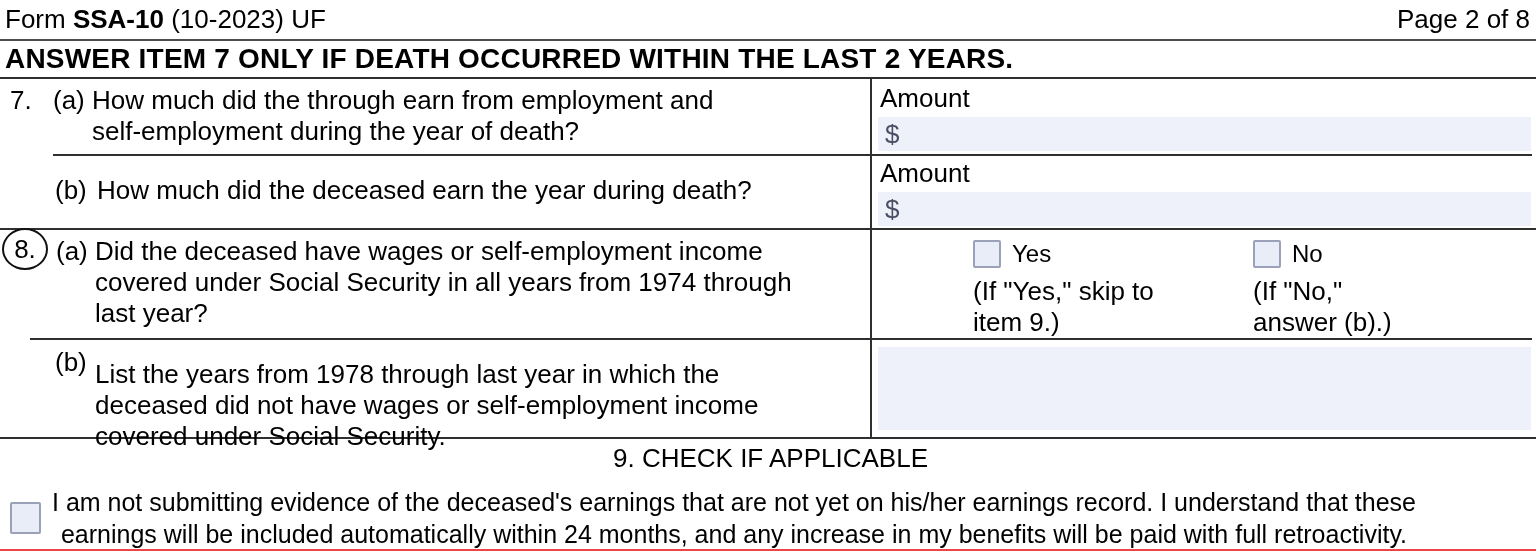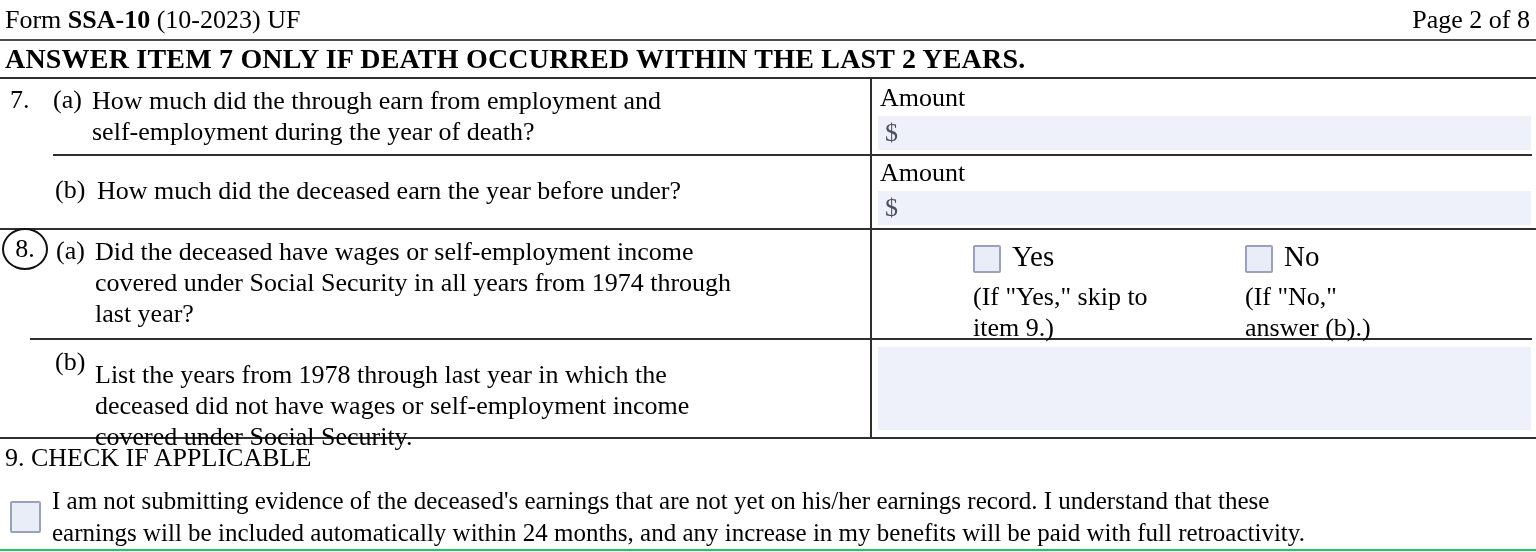--- a/index.html
+++ b/index.html
@@ -1,19 +1,19 @@
 <!DOCTYPE html>
 <html><head>
 <meta charset="utf-8">
 <style>
   html,body { margin:0; padding:0; background:#fff; }
   .page {
     width:1536px; height:552px; position:relative; overflow:hidden;
     background:#fff; color:#000;
-    font-family:Liberation Serif, serif;
+    font-family:Liberation Sans, sans-serif;
   }
 
   
   .titlebar {
     height:39px; border-bottom:2px solid #4c4c4c;
     display:flex; justify-content:space-between; align-items:center;
     padding:0 6px 0 5px; font-size:26px;
   }
   .form-id b { font-weight:bold; }
 
@@ -68,28 +68,28 @@
     font-size:26px; color:#4a4f63;
   }
 
   
   .cb {
     width:28px; height:28px; background:#e9edf8; border:2px solid #9aa1b8;
     box-sizing:border-box; border-radius:2px; flex:none;
   }
   .choice { position:absolute; top:12px; }
   .choice.yes { left:101px; }
-  .choice.no  { left:373px; }
-  .cb-row { display:flex; align-items:flex-end; gap:11px; font-size:29px; }
+  .choice.no  { left:381px; }
+  .cb-row { display:flex; align-items:flex-end; gap:11px; font-size:24px; }
   .hint { margin-top:8px; font-size:26px; line-height:31px; white-space:pre-line; }
 
   .years-box { position:absolute; left:6px; right:5px; top:8px; bottom:7px; background:#eef0fa; }
 
   
-  .sec9 { height:106px; border-bottom:2px solid #22c55e; }
+  .sec9 { height:106px; border-bottom:2px solid #ef4444;text-align:center; }
   .sec9-heading { margin:4px 0 0 5px; font-size:26px; }
   .sec9-body { display:flex; align-items:center; margin-top:12px; }
   .cb9 { width:31px; height:32px; margin-left:10px; }
   .sec9-text { margin-left:11px; font-size:25px; line-height:32px; white-space:pre-line; }
 </style>
 </head>
 <body>
 
 <div class="page">
 
@@ -124,21 +124,21 @@
             <span>$</span>
             <span></span>
           </div>
         </div>
       </div>
     </div>
 
     <div class="row r7b">
       <div class="left">
         <span class="qsub">(b)</span>
-        <div class="qtext">How much did the deceased earn the year before under?</div>
+        <div class="qtext">How much did the deceased earn the year during death?</div>
       </div>
       <div class="right">
         <div class="amt">
           <div class="amt-label">Amount</div>
           <div class="amt-field">
             <span>$</span>
             <span></span>
           </div>
         </div>
       </div>

